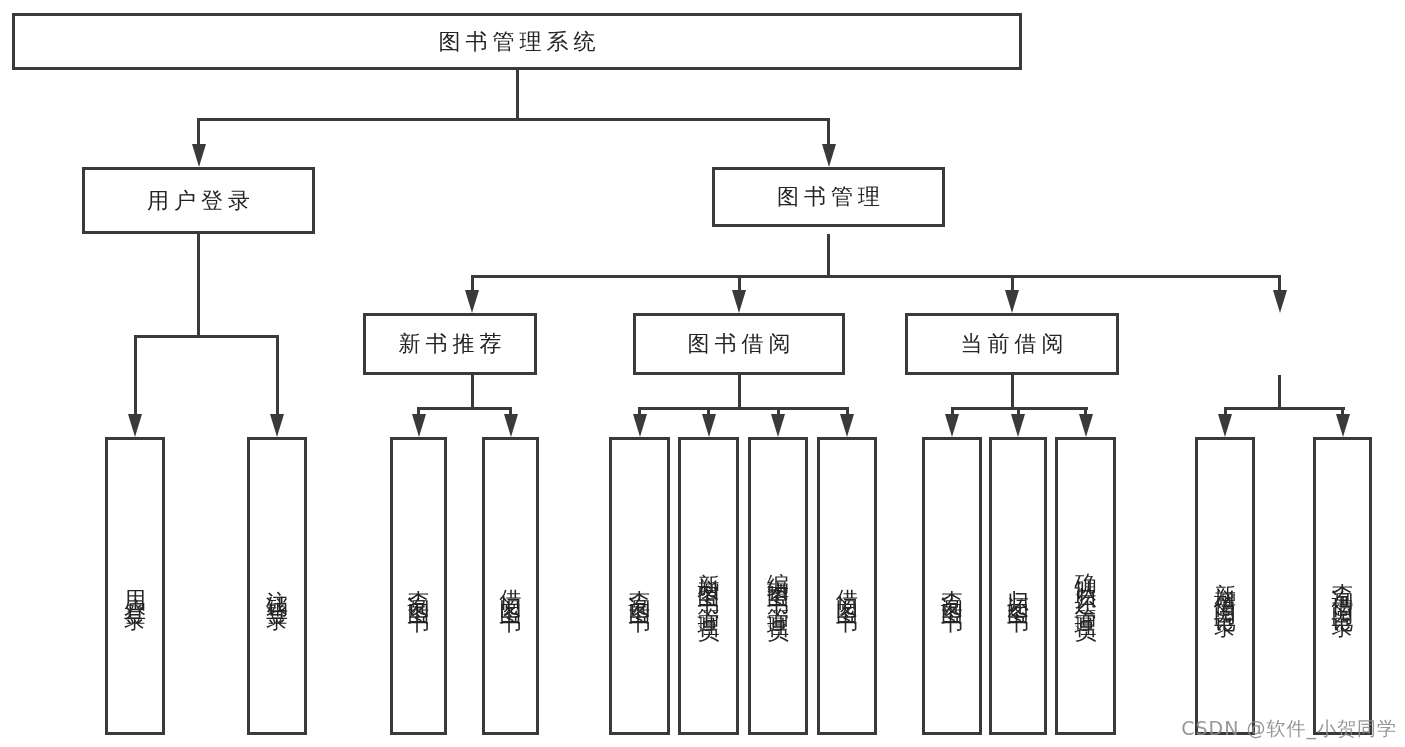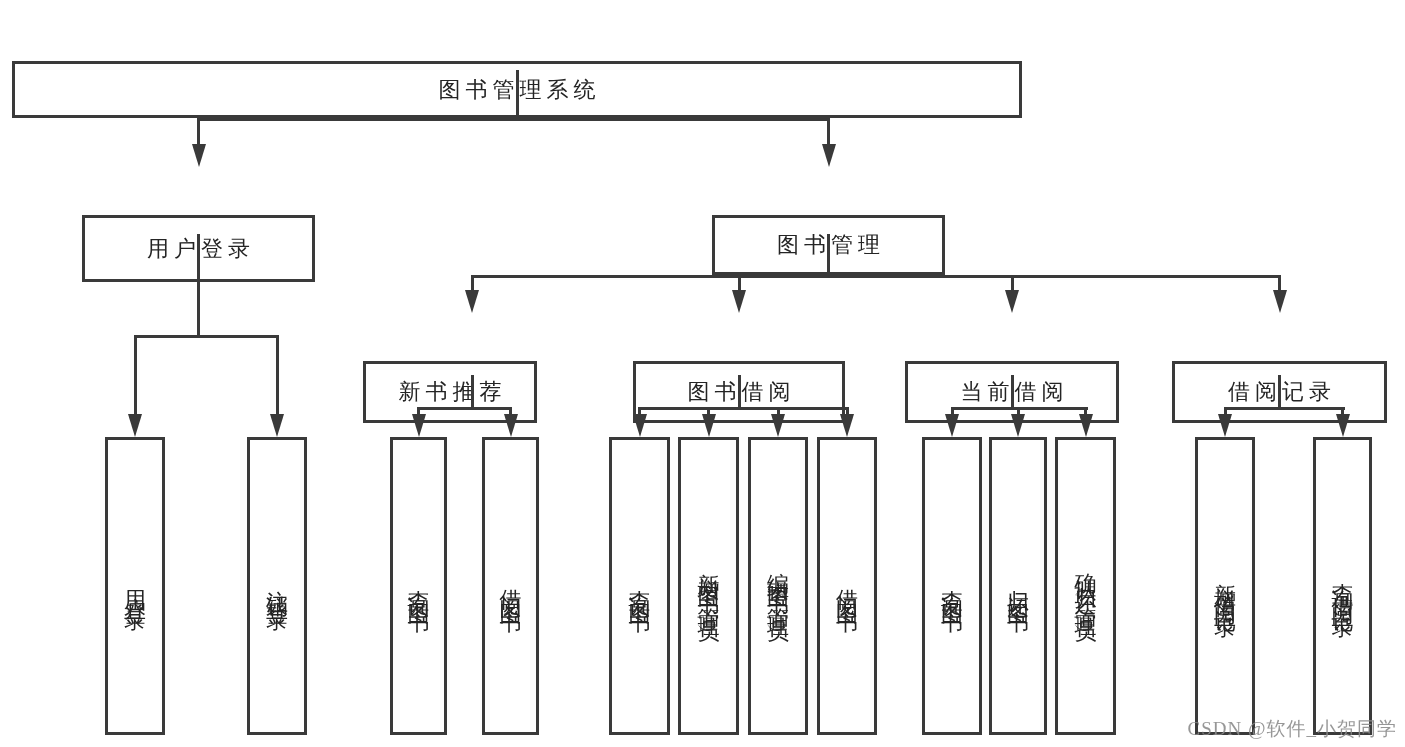--- a/index.html
+++ b/index.html
@@ -1,26 +1,26 @@
 <!DOCTYPE html>
 <html><head>
 <meta charset="utf-8">
 <style>
   html,body{margin:0;padding:0;background:#fff;}
   #canvas{position:relative;width:1405px;height:747px;background:#fff;overflow:hidden;
           font-family:"DejaVu Sans","Liberation Sans",sans-serif;}
   .box{position:absolute;box-sizing:border-box;border:3px solid #3a3a3a;background:#fff;
        display:flex;align-items:center;justify-content:center;color:#242424;}
-  .h{font-size:22px;letter-spacing:5px;text-indent:5px;margin-top:48px;}
+  .h{font-size:22px;letter-spacing:5px;text-indent:5px;}
   .v{writing-mode:vertical-rl;text-orientation:mixed;font-size:22px;letter-spacing:7px;}
   .ln{position:absolute;background:#3a3a3a;}
   .ar{position:absolute;width:0;height:0;border-left:7px solid transparent;
       border-right:7px solid transparent;border-top:23px solid #3a3a3a;}
   #wm{position:absolute;right:8px;bottom:5px;font-size:19px;color:rgba(140,140,140,.9);
-      letter-spacing:1px;white-space:nowrap;font-family:Liberation Serif, serif;}
+      letter-spacing:1px;white-space:nowrap;}
 </style>
 </head>
 <body>
 
 <div id="canvas">
 
   <div class="box h" style="left:12px;top:13px;width:1010px;height:57px">图书管理系统</div>
 
   <div class="ln" style="left:515.5px;top:70px;width:3px;height:48px"></div>
   <div class="ln" style="left:197px;top:118px;width:633px;height:3px"></div>
@@ -46,21 +46,20 @@
   <div class="ln" style="left:1010.5px;top:275px;width:3px;height:17px"></div>
   <div class="ln" style="left:1278px;top:275px;width:3px;height:17px"></div>
   <div class="ar" style="left:465px;top:290px"></div>
   <div class="ar" style="left:732px;top:290px"></div>
   <div class="ar" style="left:1005px;top:290px"></div>
   <div class="ar" style="left:1272.5px;top:290px"></div>
 
   <div class="box h" style="left:363px;top:313px;width:174px;height:62px">新书推荐</div>
   <div class="box h" style="left:905px;top:313px;width:214px;height:62px">当前借阅</div>
   <div class="box h" style="left:633px;top:313px;width:212px;height:62px">图书借阅</div>
-  <div class="box h" style="left:1172px;top:313px;width:215px;height:62px">借阅记录</div>
 
   <div class="ln" style="left:470.5px;top:375px;width:3px;height:32px"></div>
   <div class="ln" style="left:737.5px;top:375px;width:3px;height:32px"></div>
   <div class="ln" style="left:1010.5px;top:375px;width:3px;height:32px"></div>
   <div class="ln" style="left:1278px;top:375px;width:3px;height:32px"></div>
 
   <div class="ln" style="left:417px;top:407px;width:95px;height:3px"></div>
   <div class="ln" style="left:638px;top:407px;width:211px;height:3px"></div>
   <div class="ln" style="left:950.5px;top:407px;width:137px;height:3px"></div>
   <div class="ln" style="left:1223.5px;top:407px;width:121px;height:3px"></div>

